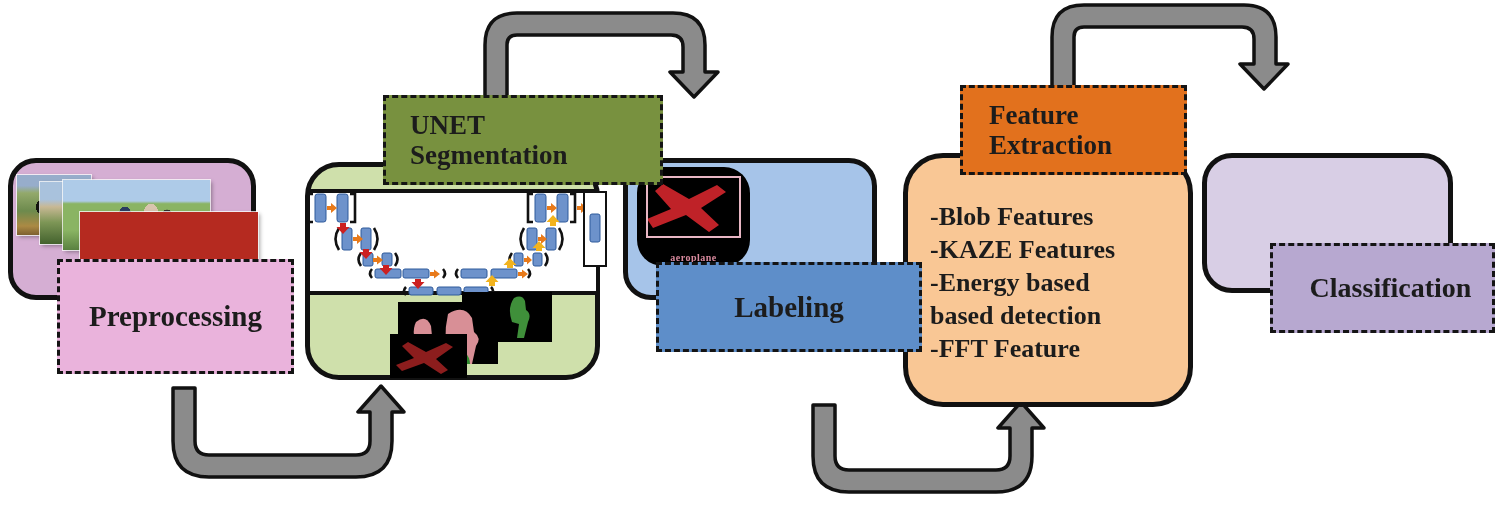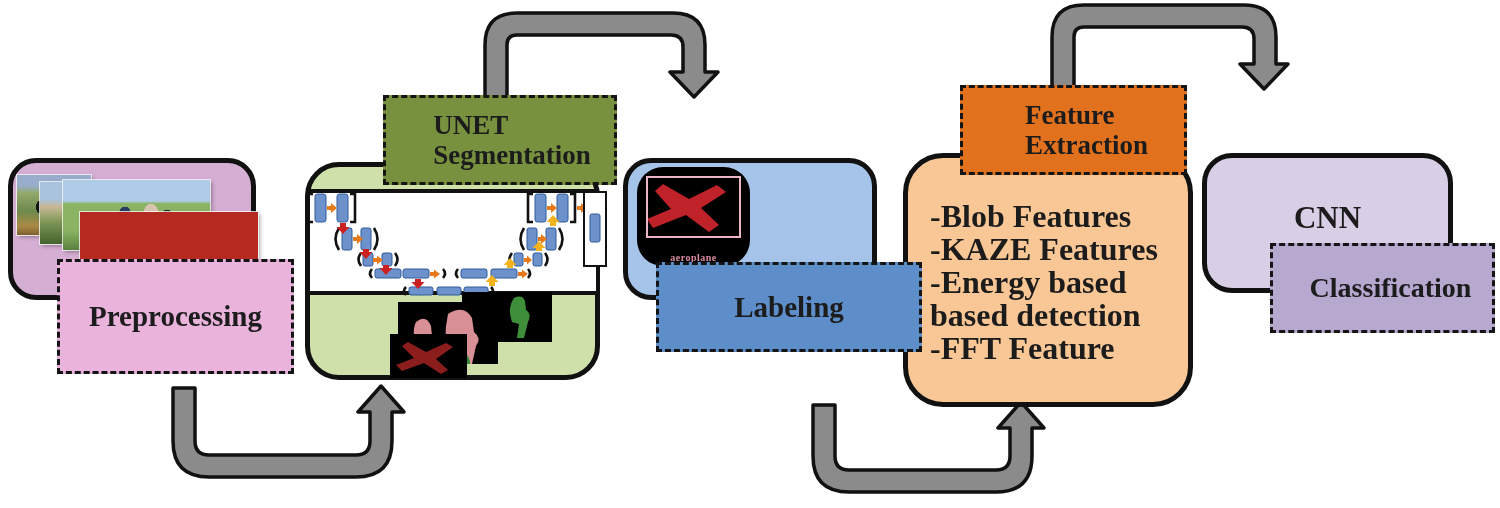--- a/index.html
+++ b/index.html
@@ -11,23 +11,23 @@
   .c-pre {left:8px;  top:158px;width:248px;height:142px;border-radius:28px;background:#d5aed3;}
   .c-unet{left:305px;top:162px;width:295px;height:218px;border-radius:34px;background:#cfe0ab;}
   .c-lab {left:623px;top:158px;width:254px;height:142px;border-radius:28px;background:#a6c4e9;}
   .c-feat{left:903px;top:153px;width:290px;height:254px;border-radius:40px;background:#f9c795;}
   .c-cnn {left:1202px;top:153px;width:251px;height:140px;border-radius:30px;background:#d8cee5;}
   
   .label-box{position:absolute;border:3px dashed #141414;z-index:4;box-sizing:border-box;
              display:flex;align-items:center;justify-content:center;
              font-weight:bold;font-size:29px;line-height:1.12;}
   .l-pre {left:57px;  top:259px;width:237px;height:115px;background:#eab3dc;}
-  .l-unet{left:383px; top:95px; width:234px;height:90px;background:#78913f;justify-content:center;padding-left:24px;font-size:27px;}
+  .l-unet{left:383px; top:95px; width:280px;height:90px;background:#78913f;justify-content:flex-start;padding-left:24px;font-size:27px;}
   .l-lab {left:656px; top:262px;width:266px;height:90px;background:#5e8ec9;}
-  .l-feat{left:960px; top:85px; width:227px;height:90px;background:#e2711d;justify-content:center;padding-left:26px;font-size:27px;}
+  .l-feat{left:960px; top:85px; width:227px;height:90px;background:#e2711d;justify-content:flex-start;padding-left:26px;font-size:27px;}
   .l-cnn {left:1270px;top:243px;width:225px;height:90px;background:#b7a8d0;font-size:28px;padding-left:16px;}
   
   .photo{position:absolute;background-repeat:no-repeat;box-shadow:0 0 0 1px rgba(255,255,255,.75),2px 2px 4px rgba(0,0,0,.35);}
   .p-a{left:12px;top:170px;width:74px;height:60px;background:
         radial-gradient(ellipse 12px 9px at 30px 32px,#141410 0 94%,rgba(0,0,0,0) 95%),
         linear-gradient(180deg,#97adcb 0 18%,#93a96b 30%,#6d8a4d 60%,#ab8a44 85%,#7d6030 100%);}
   .p-b{left:35px;top:177px;width:105px;height:62px;background:
         radial-gradient(circle 10px at 45px 32px,#b03028 0 92%,rgba(0,0,0,0) 93%),
         radial-gradient(circle 7px at 62px 24px,#31518a 0 92%,rgba(0,0,0,0) 93%),
         linear-gradient(180deg,#a9c2dd 0 28%,#c8b894 40%,#7d9656 65%,#44622e 100%);}
@@ -52,21 +52,21 @@
   
   .white-panel{position:absolute;left:310px;top:189px;width:286px;height:106px;background:#fff;
                border-top:4px solid #111;border-bottom:4px solid #111;z-index:2;box-sizing:border-box;}
   .unet-svg{position:absolute;left:306px;top:190px;width:300px;height:108px;z-index:3;overflow:visible;}
   .mask{position:absolute;background:#000;z-index:3;}
   
   .seg-img{position:absolute;background:#000;z-index:3;overflow:hidden;}
   .bbox{position:absolute;border:2px solid #e8b6c4;}
   .caption{position:absolute;font-weight:bold;font-size:10px;letter-spacing:.5px;}
   
-  .feat-list{position:absolute;left:930px;top:200px;z-index:3;font-weight:bold;font-size:32px;line-height:33px;}
+  .feat-list{position:absolute;left:930px;top:200px;z-index:3;font-weight:bold;font-size:26px;line-height:33px;}
   
   .cnn-text{position:absolute;left:1202px;top:200px;width:251px;text-align:center;
             font-weight:bold;font-size:31px;z-index:3;}
   
   .arrows{position:absolute;left:0;top:0;width:1500px;height:508px;z-index:1;}
 </style>
 </head>
 <body>
 
 <div id="canvas">
@@ -204,16 +204,15 @@
     <div>-FFT Feature</div>
   </div>
   <div class="label-box l-feat">
     <div>
       <div>Feature</div>
       <div>Extraction</div>
     </div>
   </div>
 
   <div class="container c-cnn"></div>
-  <div class="cnn-text">CNN</div>
   <div class="label-box l-cnn">Classification</div>
 
 </div>
 
 </body></html>

